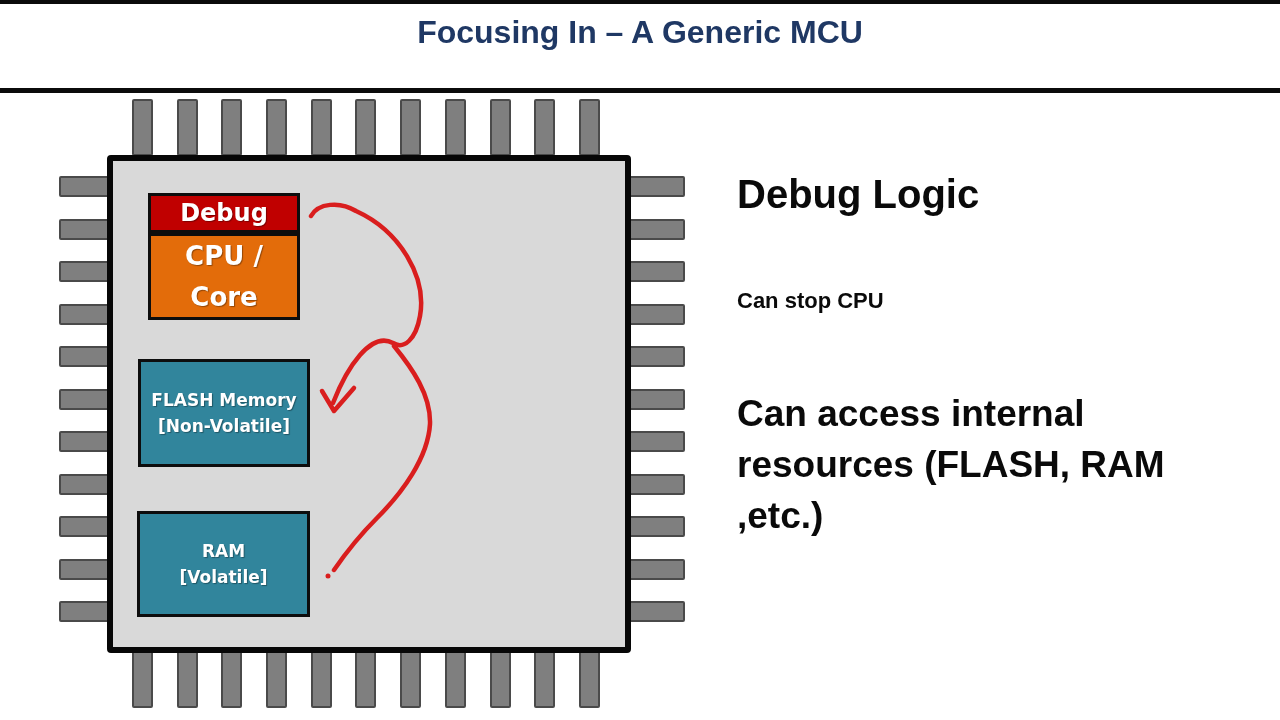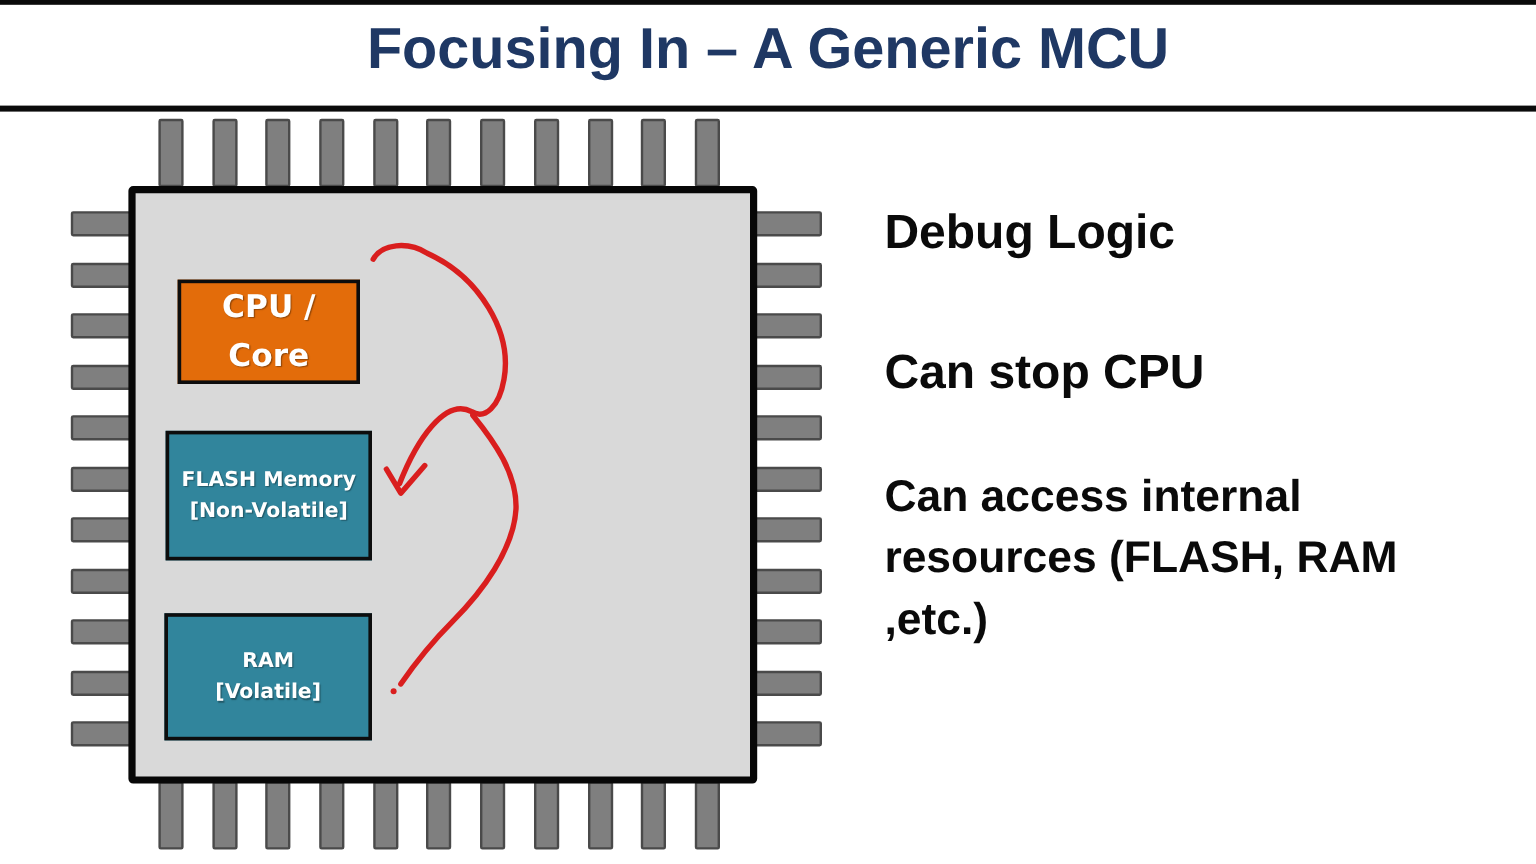--- a/index.html
+++ b/index.html
@@ -12,21 +12,21 @@
   }
   .slide { position: absolute; inset: 0; background: #ffffff; }
 
   .topbar {
     position: absolute; left: 0; top: 0; width: 1280px; height: 4px;
     background: #0a0a0a;
   }
   .title {
     position: absolute; left: 0; top: 14px; width: 1280px;
     text-align: center;
-    font-size: 48px; font-weight: 700; color: #1F3864;
+    font-size: 32px; font-weight: 700; color: #1F3864;
     letter-spacing: 0px;
   }
   .divider {
     position: absolute; left: 0; top: 88px; width: 1280px; height: 5px;
     background: #0b0b0b;
   }
 
   
   .diagram { position: absolute; inset: 0; }
 
@@ -70,21 +70,21 @@
     pointer-events: none;
   }
 
   
   .notes-heading {
     position: absolute; left: 737px; top: 172px;
     font-size: 40px; font-weight: 700; color: #0a0a0a;
   }
   .notes-point {
     position: absolute; left: 737px; top: 288px;
-    font-size: 40px; font-weight: 700; color: #0a0a0a;
+    font-size: 22px; font-weight: 700; color: #0a0a0a;
   }
   .notes-para {
     position: absolute; left: 737px; top: 388px;
     font-size: 37px; font-weight: 700; color: #0a0a0a;
     line-height: 51px;
   }
 </style>
 </head>
 <body>
 
@@ -146,20 +146,23 @@
         <div class="pin"></div>
         <div class="pin"></div>
         <div class="pin"></div>
         <div class="pin"></div>
         <div class="pin"></div>
         <div class="pin"></div>
       </div>
 
     <div class="chip-body" style="background: rgb(217, 217, 217);"></div>
 
+    <div class="block block-debug" style="background: rgb(192, 0, 0);">
+      <span>Debug</span>
+    </div>
 
     <div class="block block-flash" style="background: rgb(49, 133, 156);">
       <span>FLASH Memory</span>
       <span>[Non-Volatile]</span>
     </div>
 
     <div class="block block-cpu" style="background: rgb(227, 108, 10);">
       <span>CPU /</span>
       <span>Core</span>
     </div>

